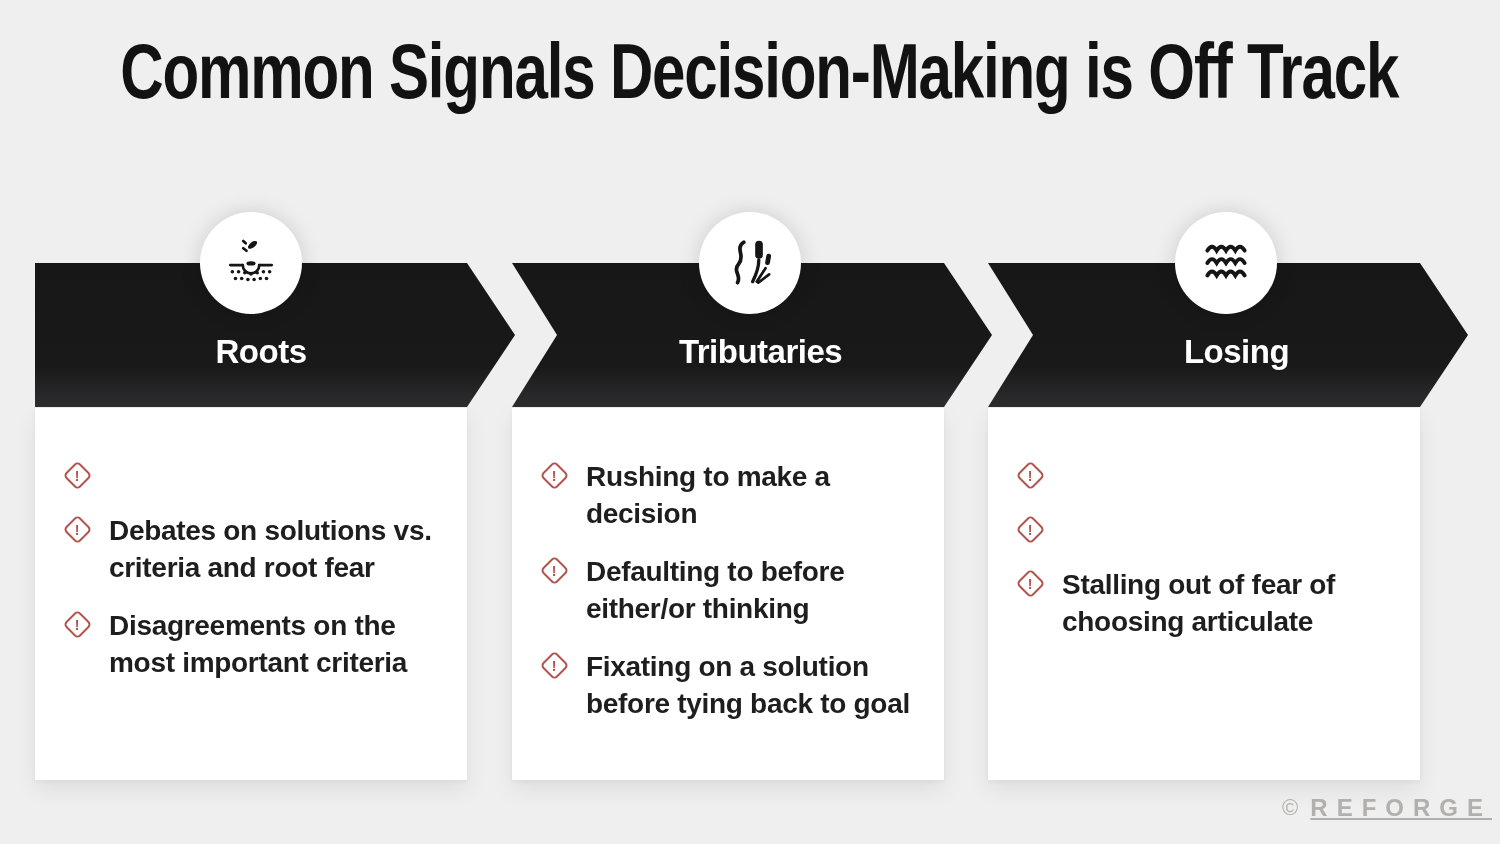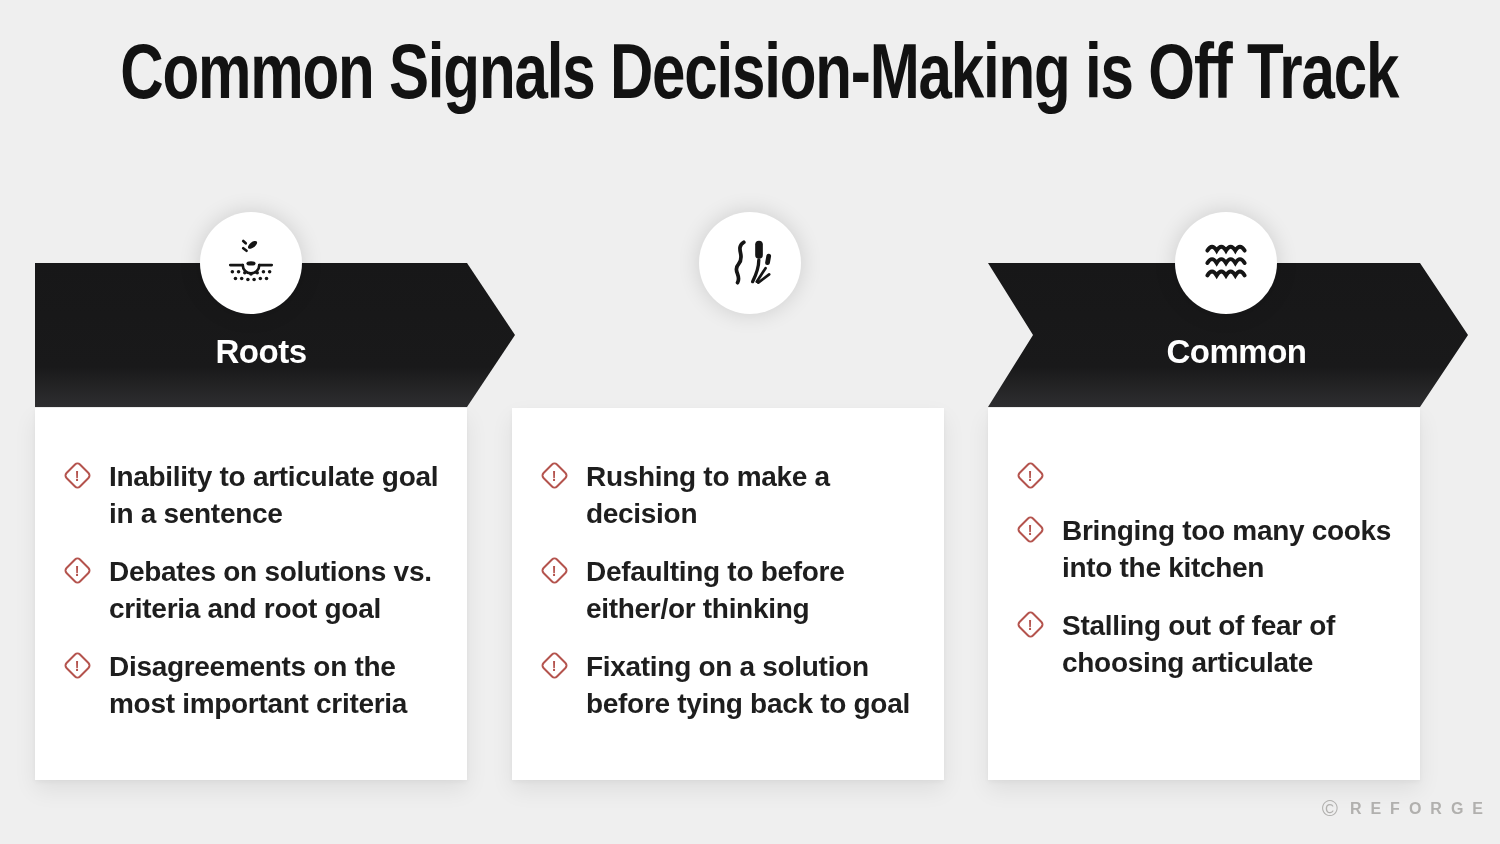--- a/index.html
+++ b/index.html
@@ -63,36 +63,39 @@
   .bullet .d b{
     transform:rotate(-45deg);color:var(--accent);font-size:14px;font-weight:bold;line-height:1;
   }
 
   
   .footer{
     position:absolute;right:17px;bottom:24px;display:flex;align-items:center;
     color:var(--footer);font-weight:bold;
   }
   .footer .c{font-size:22px;margin-right:12px;font-weight:normal;line-height:1;}
-  .footer .brand{font-size:16px;letter-spacing:9px;margin-right:-9px;line-height:1;}
+  .footer .brand{font-size:24px;letter-spacing:9px;margin-right:-9px;line-height:1;text-decoration:underline;}
 </style>
 </head>
 <body>
 
 <div class="canvas">
 
   <div class="title-wrap">
     <h1>Common Signals Decision-Making is Off Track</h1>
   </div>
 
   <div class="arrow arrow-0">
     <div class="arrow-label">Roots</div>
   </div>
+  <div class="arrow arrow-1">
+    <div class="arrow-label">Tributaries</div>
+  </div>
   <div class="arrow arrow-2">
-    <div class="arrow-label">Common</div>
+    <div class="arrow-label">Losing</div>
   </div>
 
   <div class="icon-circle circle-0">
     <svg width="58" height="58" viewBox="0 0 56 56">
       <g fill="#151515">
         <ellipse cx="29.5" cy="10.5" rx="5.2" ry="2.6" transform="rotate(-38 29.5 10.5)"></ellipse>
         <ellipse cx="28" cy="28.4" rx="4.4" ry="2.1"></ellipse>
       </g>
       <g stroke="#151515" stroke-width="2.6" stroke-linecap="round" fill="none">
         <path d="M20.5 13.8 l3.2 2.4"></path>
@@ -143,29 +146,28 @@
   </div>
 
   <div class="panel panel-0">
     <ul>
       <li>
         <span class="bullet">
             <i class="d">
               <b>!</b>
             </i>
           </span>
-        <span class="li-text">Inability to articulate goal in a sentence</span>
-      </li>
-      <li>
-        <span class="bullet">
-            <i class="d">
-              <b>!</b>
-            </i>
-          </span>
-        <span class="li-text">Debates on solutions vs. criteria and root goal</span>
+      </li>
+      <li>
+        <span class="bullet">
+            <i class="d">
+              <b>!</b>
+            </i>
+          </span>
+        <span class="li-text">Debates on solutions vs. criteria and root fear</span>
       </li>
       <li>
         <span class="bullet">
             <i class="d">
               <b>!</b>
             </i>
           </span>
         <span class="li-text">Disagreements on the most important criteria</span>
       </li>
     </ul>
@@ -208,21 +210,20 @@
               <b>!</b>
             </i>
           </span>
       </li>
       <li>
         <span class="bullet">
             <i class="d">
               <b>!</b>
             </i>
           </span>
-        <span class="li-text">Bringing too many cooks into the kitchen</span>
       </li>
       <li>
         <span class="bullet">
             <i class="d">
               <b>!</b>
             </i>
           </span>
         <span class="li-text">Stalling out of fear of choosing articulate</span>
       </li>
     </ul>

